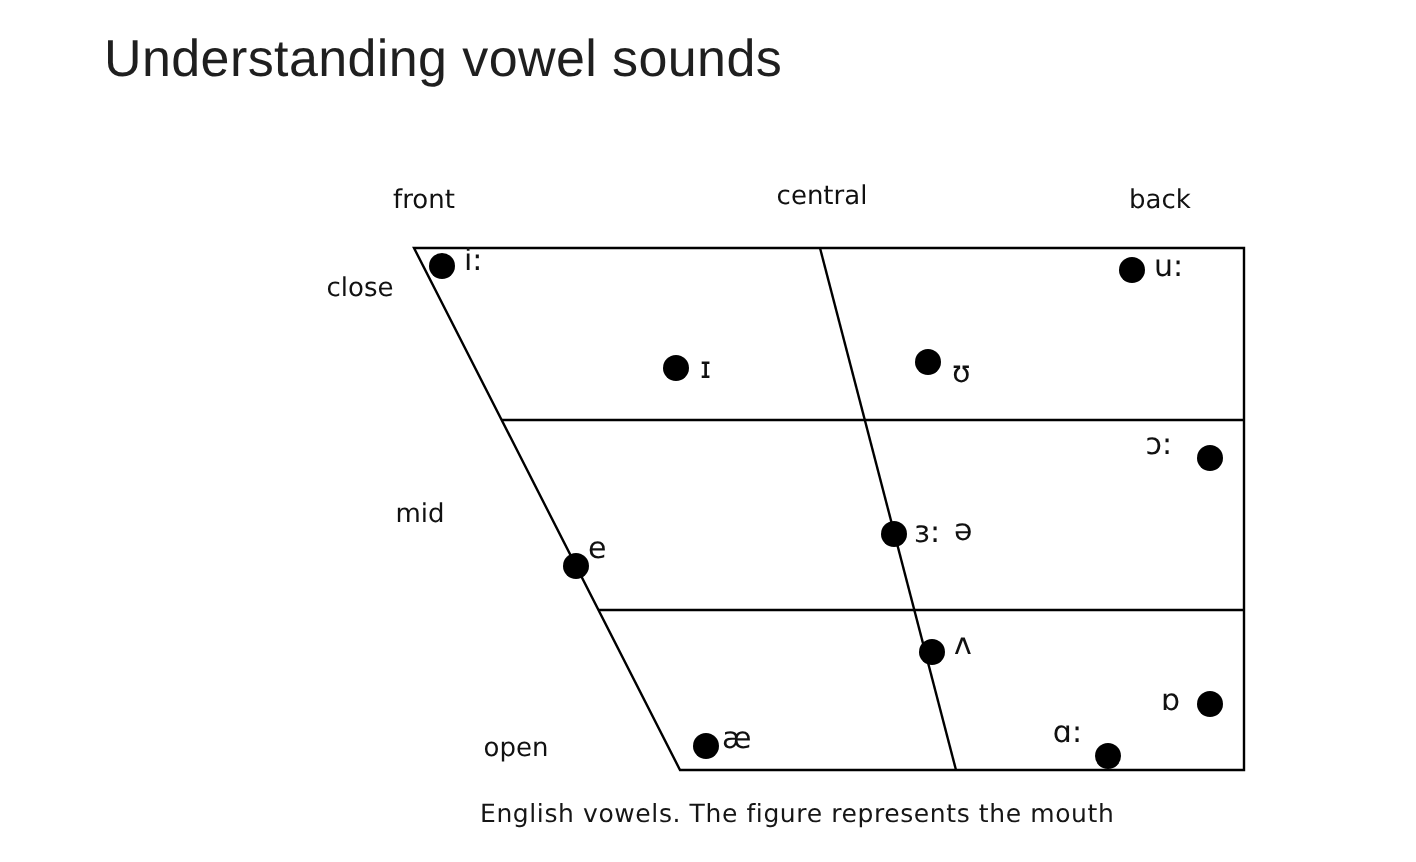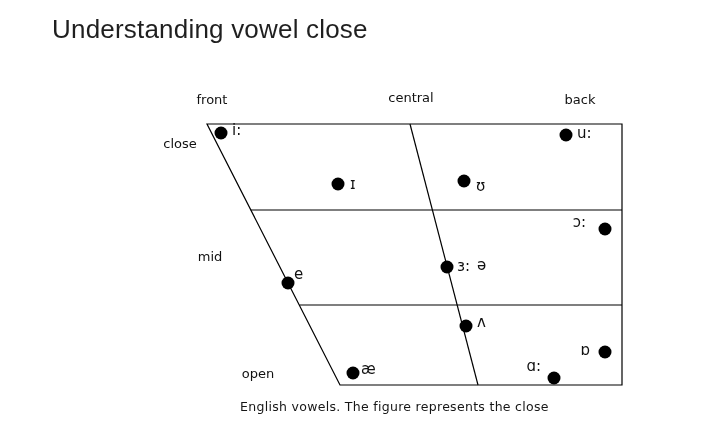--- a/index.html
+++ b/index.html
@@ -26,21 +26,21 @@
     position:absolute;left:240px;top:399px;
     font-family:"DejaVu Sans",sans-serif;
     font-size:12.5px;color:#161616;letter-spacing:0.3px;
   }
 </style>
 </head>
 <body>
 
 <div class="slide">
 
-  <div class="title">Understanding vowel close</div>
+  <div class="title">Understanding vowel sounds</div>
 
   <svg class="chart-svg" width="708" height="431" viewBox="0 0 708 431" xmlns="http://www.w3.org/2000/svg">
 
     <path class="chart-shape" d="M207,124 L622,124 L622,385 L340,385 Z"></path>
 
     <path class="chart-line" d="M250.7,210 L622,210"></path>
     <path class="chart-line" d="M299.5,305 L622,305"></path>
 
     <path class="chart-line" d="M410,124 L478,385"></path>
 
@@ -69,15 +69,15 @@
       <circle cx="466" cy="326" r="6.5" class="vowel-dot"></circle>
       <text x="477" y="327" text-anchor="start" class="vowel-label">ʌ</text>
       <circle cx="605" cy="352" r="6.5" class="vowel-dot"></circle>
       <text x="590" y="355" text-anchor="end" class="vowel-label">ɒ</text>
       <circle cx="353" cy="373" r="6.5" class="vowel-dot"></circle>
       <text x="361" y="374" text-anchor="start" class="vowel-label">æ</text>
       <circle cx="554" cy="378" r="6.5" class="vowel-dot"></circle>
       <text x="541" y="371" text-anchor="end" class="vowel-label">ɑ:</text>
     </svg>
 
-  <div class="caption">English vowels. The figure represents the close</div>
+  <div class="caption">English vowels. The figure represents the mouth</div>
 
 </div>
 
 </body></html>

